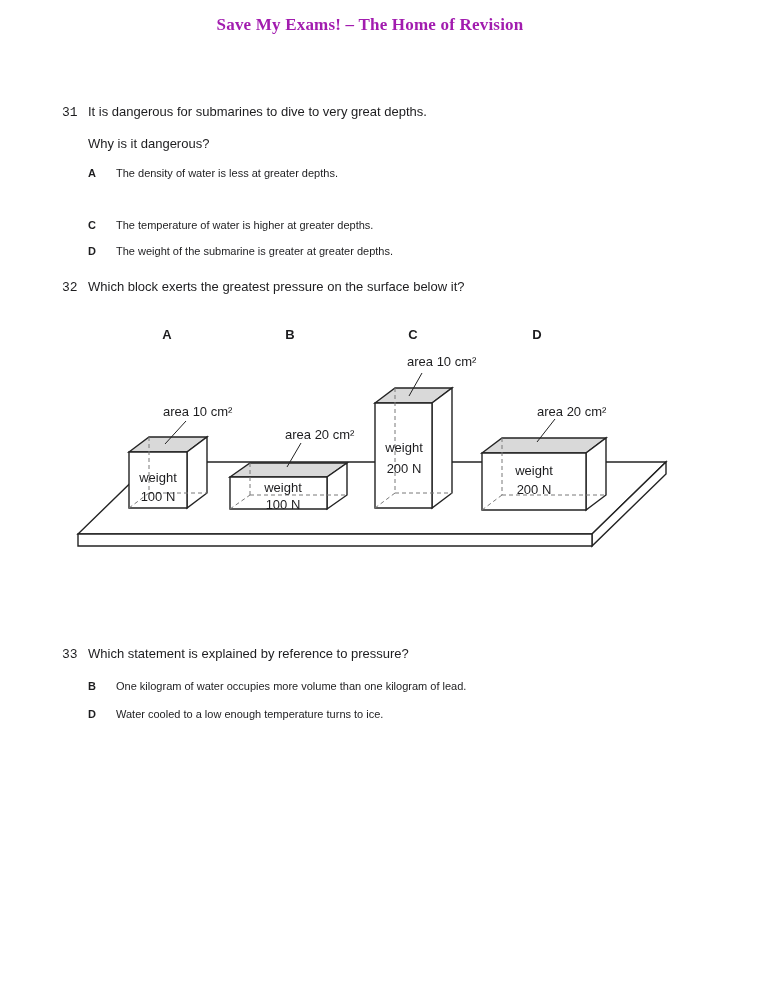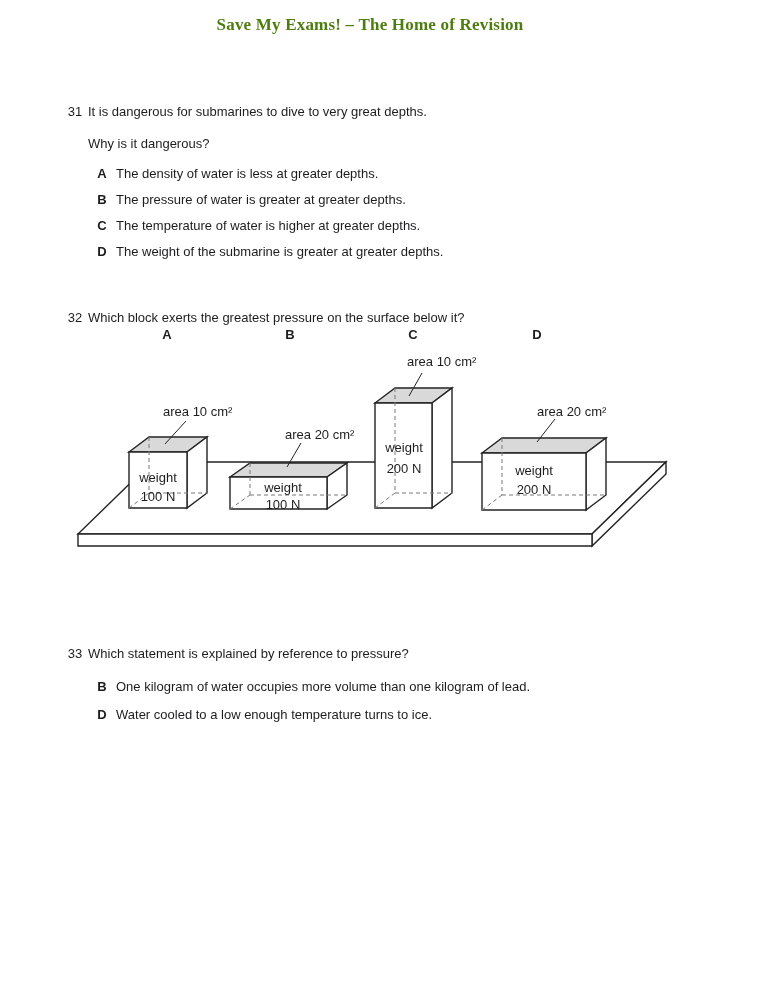--- a/index.html
+++ b/index.html
@@ -3,31 +3,31 @@
 <meta charset="utf-8">
 <style>
   html,body{margin:0;padding:0;background:#ffffff;}
   .page{
     position:relative;width:765px;height:990px;background:#ffffff;
     font-family:"Liberation Sans",sans-serif;color:#1d1d1f;overflow:hidden;
   }
   .site-title{
     position:absolute;top:15px;left:3px;right:60px;text-align:center;
     font-family:"Liberation Serif",serif;font-weight:bold;font-size:17px;
-    color:#4d7c0f;letter-spacing:0.2px;padding-left:32px;
+    color:#a21caf;letter-spacing:0.2px;padding-left:32px;
   }
   .site-sub{
     position:absolute;top:38px;left:15px;right:0;text-align:center;
     font-family:"Liberation Serif",serif;font-style:italic;font-size:11.5px;color:#222;
   }
   .site-sub .link{color:#222;text-decoration:underline;cursor:pointer;}
   .qrow{position:absolute;left:62px;font-size:13px;line-height:15px;white-space:nowrap;}
-  .qnum{display:inline-block;width:26px;font-family:Liberation Sans, sans-serif;font-size:13px;color:#1d1d1f;text-align:center;}
+  .qnum{display:inline-block;width:26px;font-family:Liberation Mono, monospace;font-size:13px;color:#1d1d1f;}
   .subrow{position:absolute;left:88px;font-size:13px;line-height:15px;white-space:nowrap;}
-  .orow{position:absolute;left:88px;font-size:13px;line-height:15px;white-space:nowrap;text-align:center;}
+  .orow{position:absolute;left:88px;font-size:11px;line-height:15px;white-space:nowrap;}
   .olet{display:inline-block;width:28px;font-weight:bold;}
   .diagram{position:absolute;left:70px;top:325px;}
   .face{fill:#ffffff;stroke:#232323;stroke-width:1.4;stroke-linejoin:miter;}
   .topface{fill:#d9d9d9;stroke:#232323;stroke-width:1.4;stroke-linejoin:miter;}
   .dash{fill:none;stroke:#787878;stroke-width:1;stroke-dasharray:4 3;}
   .leader{stroke:#232323;stroke-width:1;}
   .diagram text{font-family:"Liberation Sans",sans-serif;font-size:13px;fill:#1d1d1f;}
   .col{font-weight:bold;font-size:13.5px;text-anchor:middle;}
   .wt{text-anchor:middle;}
   .area{font-size:13px;}
@@ -39,31 +39,28 @@
 
   <div class="site-title">Save My Exams! – The Home of Revision</div>
 
   <div class="qrow" style="top:104px">
     <span class="qnum">31</span><span>It is dangerous for submarines to dive to very great depths.</span>
   </div>
   <div class="subrow" style="top:136px">Why is it dangerous?</div>
   <div class="orow" style="top:166px">
     <span class="olet">A</span><span>The density of water is less at greater depths.</span>
   </div>
-  <div class="orow" style="top:192px">
-    <span class="olet">B</span><span>The pressure of water is greater at greater depths.</span>
-  </div>
   <div class="orow" style="top:218px">
     <span class="olet">C</span><span>The temperature of water is higher at greater depths.</span>
   </div>
   <div class="orow" style="top:244px">
     <span class="olet">D</span><span>The weight of the submarine is greater at greater depths.</span>
   </div>
 
-  <div class="qrow" style="top:310px">
+  <div class="qrow" style="top:279px">
     <span class="qnum">32</span><span>Which block exerts the greatest pressure on the surface below it?</span>
   </div>
 
   <svg class="diagram" width="620" height="235" viewBox="0 0 620 235">
 
     <text class="col" x="97" y="14">A</text>
     <text class="col" x="220" y="14">B</text>
     <text class="col" x="343" y="14">C</text>
     <text class="col" x="467" y="14">D</text>
 

